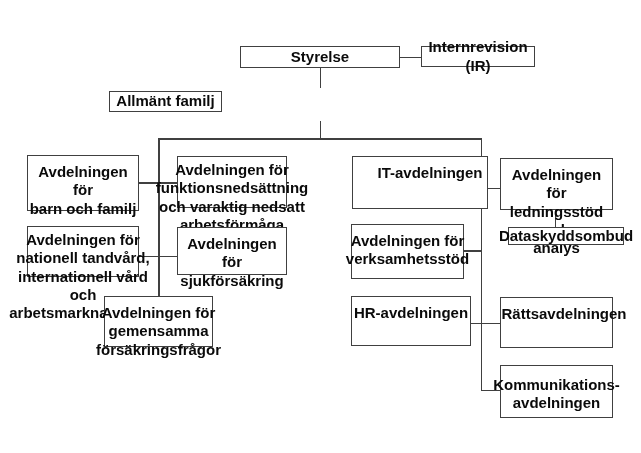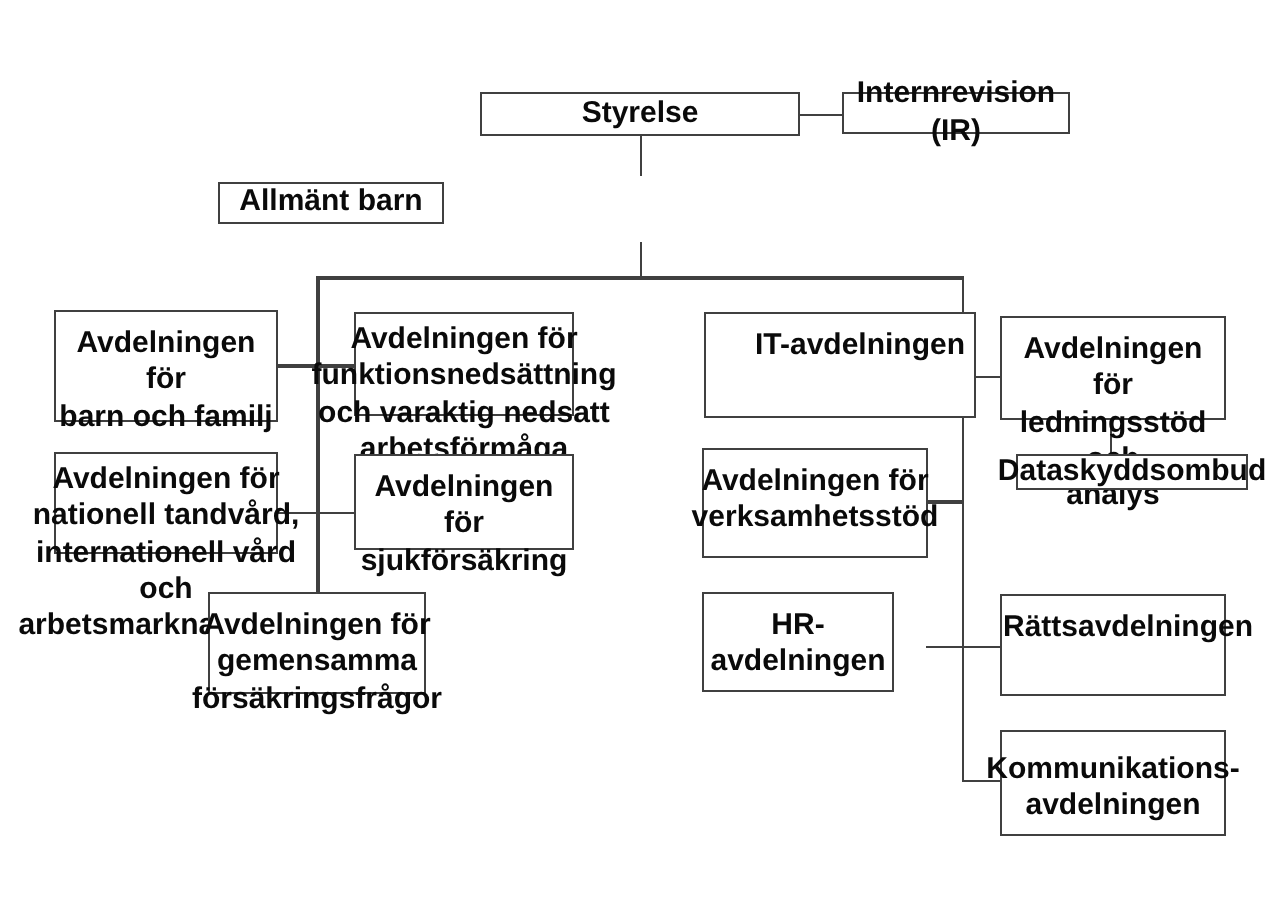--- a/index.html
+++ b/index.html
@@ -43,21 +43,21 @@
   #n-allmant       {left:109px;top:91px;width:113px;height:21px;}
   #n-barn          {left:27px; top:155px;width:112px;height:56px;}
   #n-funk          {left:177px;top:156px;width:110px;height:52px;padding-top:4px;}
   #n-tandvard      {left:27px; top:226px;width:112px;height:51px;padding-top:4px;}
   #n-sjuk          {left:177px;top:227px;width:110px;height:48px;}
   #n-gemensamma    {left:104px;top:296px;width:109px;height:51px;}
   #n-it            {left:352px;top:156px;width:136px;height:53px;padding-left:20px;}
   #n-ledning       {left:500px;top:158px;width:113px;height:52px;}
   #n-dataskydd     {left:508px;top:227px;width:116px; height:18px;}
   #n-verksamhet    {left:351px;top:224px;width:113px;height:55px;}
-  #n-hr            {left:351px;top:296px;width:96px;height:50px;}
+  #n-hr            {left:351px;top:296px;width:120px;height:50px;}
   #n-ratts         {left:500px;top:297px;width:113px;height:51px;padding-left:15px;}
   #n-komm          {left:500px;top:365px;width:113px;height:53px;padding-top:10px;}
   
   #e-styr-ir   {left:400px;  top:56.5px; width:21px; height:1.5px;}
   #e-styr-gd   {left:319.5px;top:68px;   width:1.5px;height:20px;}
   #e-gd-split  {left:319.5px;top:121px;  width:1.5px;height:18px;}
   #e-split     {left:158px;  top:138px;  width:324px;height:1.5px;}
   #e-trunk-l   {left:158px;  top:138px;  width:1.5px;height:158px;}
   #e-trunk-r   {left:480.5px;top:138px;  width:1.5px;height:252px;}
   #e-barn-funk {left:139px;  top:182px;  width:38px; height:1.5px;}
@@ -87,21 +87,21 @@
   <div class="line" id="e-komm"></div>
   <div class="line" id="e-ledn-data"></div>
 
   <div class="box center" id="n-styrelse">
     <span>Styrelse</span>
   </div>
   <div class="box center" id="n-internrevision">
     <span>Internrevision (IR)</span>
   </div>
   <div class="box center" id="n-allmant">
-    <span>Allmänt barn</span>
+    <span>Allmänt familj</span>
   </div>
   <div class="box" id="n-barn">
     <span>Avdelningen för
 barn och familj</span>
   </div>
   <div class="box" id="n-funk">
     <span>Avdelningen för
 funktionsnedsättning
 och varaktig nedsatt
 arbetsförmåga</span>

